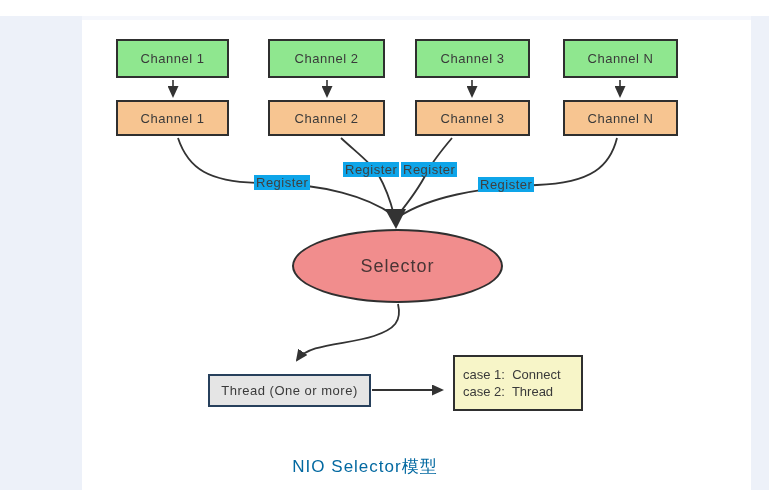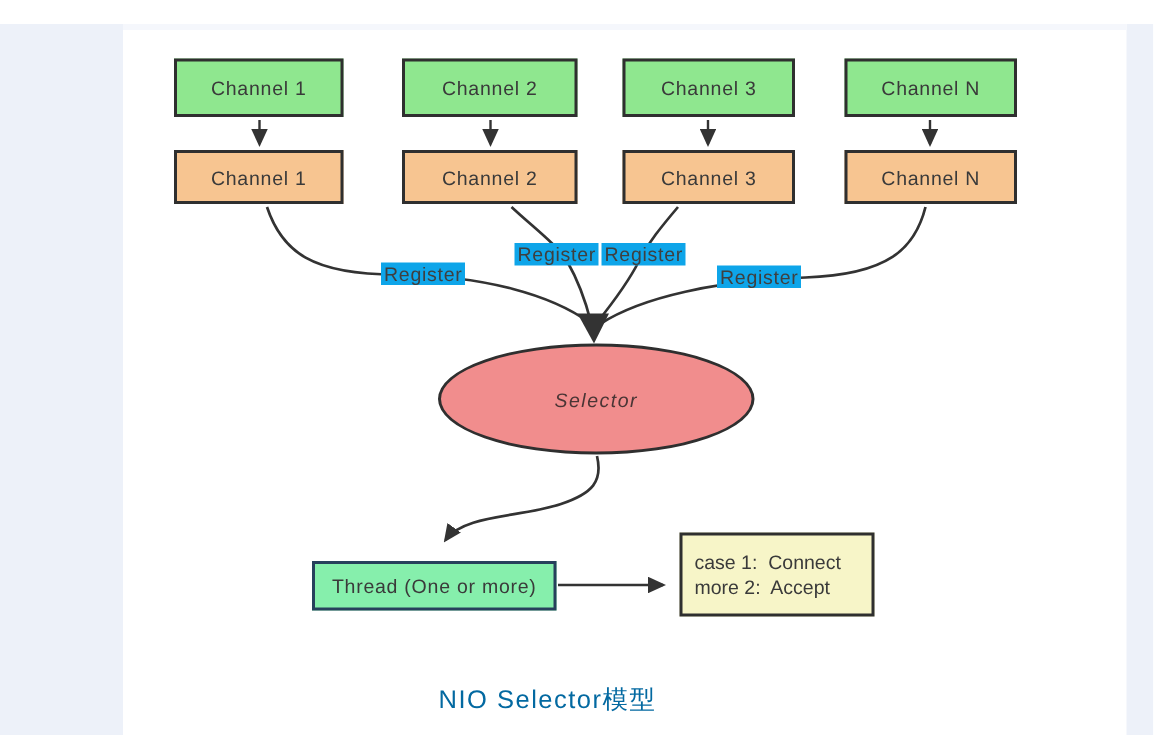--- a/index.html
+++ b/index.html
@@ -16,23 +16,23 @@
     position:absolute;box-sizing:border-box;z-index:2;
     display:flex;align-items:center;justify-content:center;
     border:2px solid #2f2f2f;color:#3a3a3a;font-size:13px;letter-spacing:.5px;
   }
   .chan-top{background:#8fe78f;}
   .chan-bot{background:#f7c591;}
   .selector{
     position:absolute;left:292px;top:213px;width:211px;height:74px;z-index:2;
     background:#f18d8d;border:2px solid #2f2f2f;border-radius:50%;
     display:flex;align-items:center;justify-content:center;
-    color:#4a3535;font-size:13px;letter-spacing:1px;box-sizing:border-box;font-style:italic;
+    color:#4a3535;font-size:18px;letter-spacing:1px;box-sizing:border-box;
   }
-  .thread{left:208px;top:358px;width:163px;height:33px;background:#86efac;border-color:#27405c;justify-content:center;}
+  .thread{left:208px;top:358px;width:163px;height:33px;background:#e5e5e5;border-color:#27405c;justify-content:center;}
   .casebox{
     position:absolute;left:453px;top:339px;width:130px;height:56px;z-index:2;
     background:#f7f5c8;border:2px solid #2f2f2f;box-sizing:border-box;
     display:flex;flex-direction:column;justify-content:center;
     padding-left:8px;color:#3a3a3a;font-size:13px;line-height:17px;
   }
   .caseline{white-space:pre;}
   .reg{
     position:absolute;z-index:3;background:#0ea5e9;padding:0 2px;
     color:#3f3f3f;font-size:13px;letter-spacing:.5px;
@@ -111,18 +111,18 @@
   <div class="selector">
     <span>Selector</span>
   </div>
 
   <div class="node thread">
     <span>Thread (One or more)</span>
   </div>
 
   <div class="casebox">
     <div class="caseline">case 1:  Connect</div>
-    <div class="caseline">more 2:  Accept</div>
+    <div class="caseline">case 2:  Thread</div>
   </div>
 
   <div class="caption">NIO Selector模型</div>
 
 </div>
 
 </body></html>

